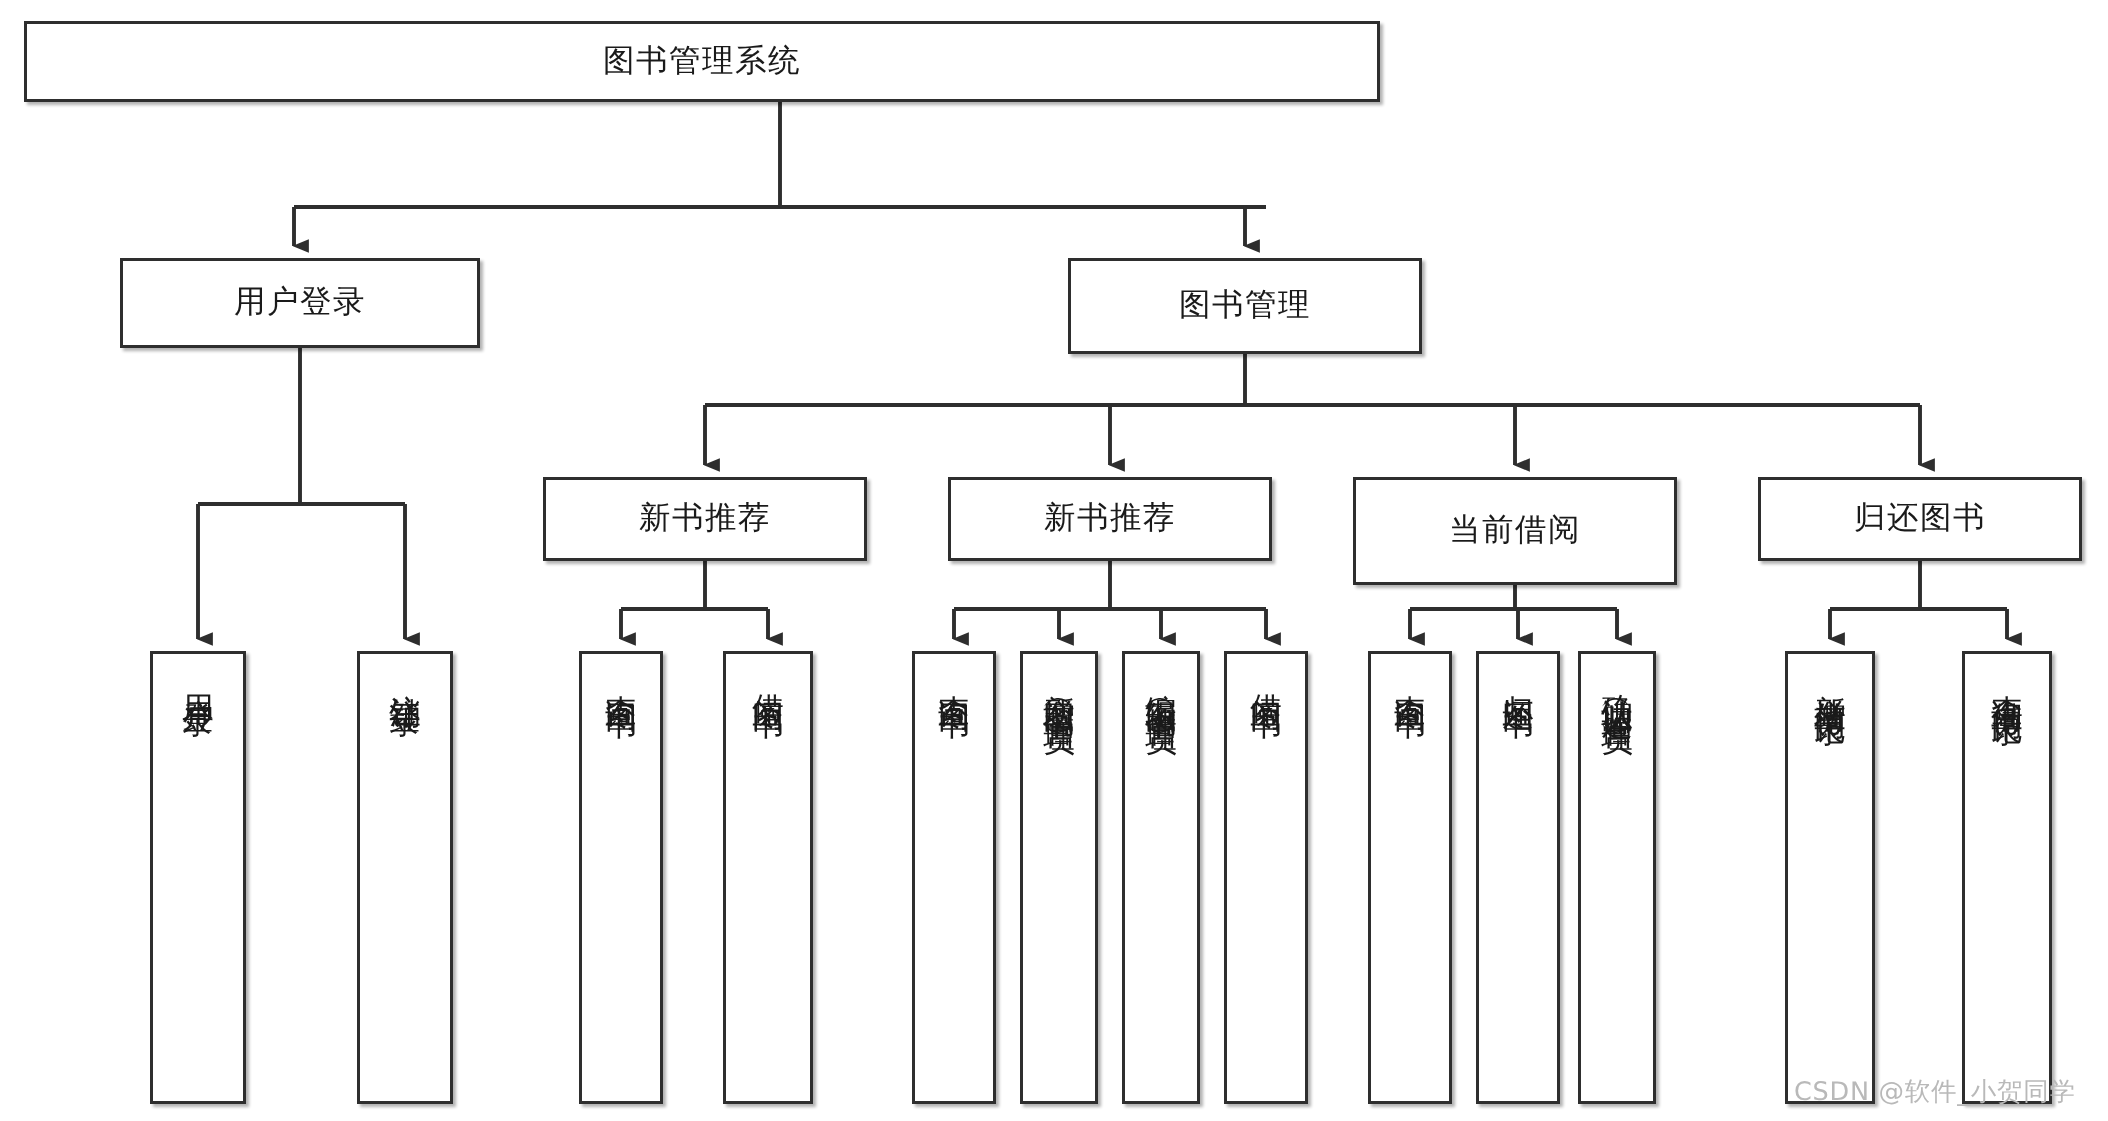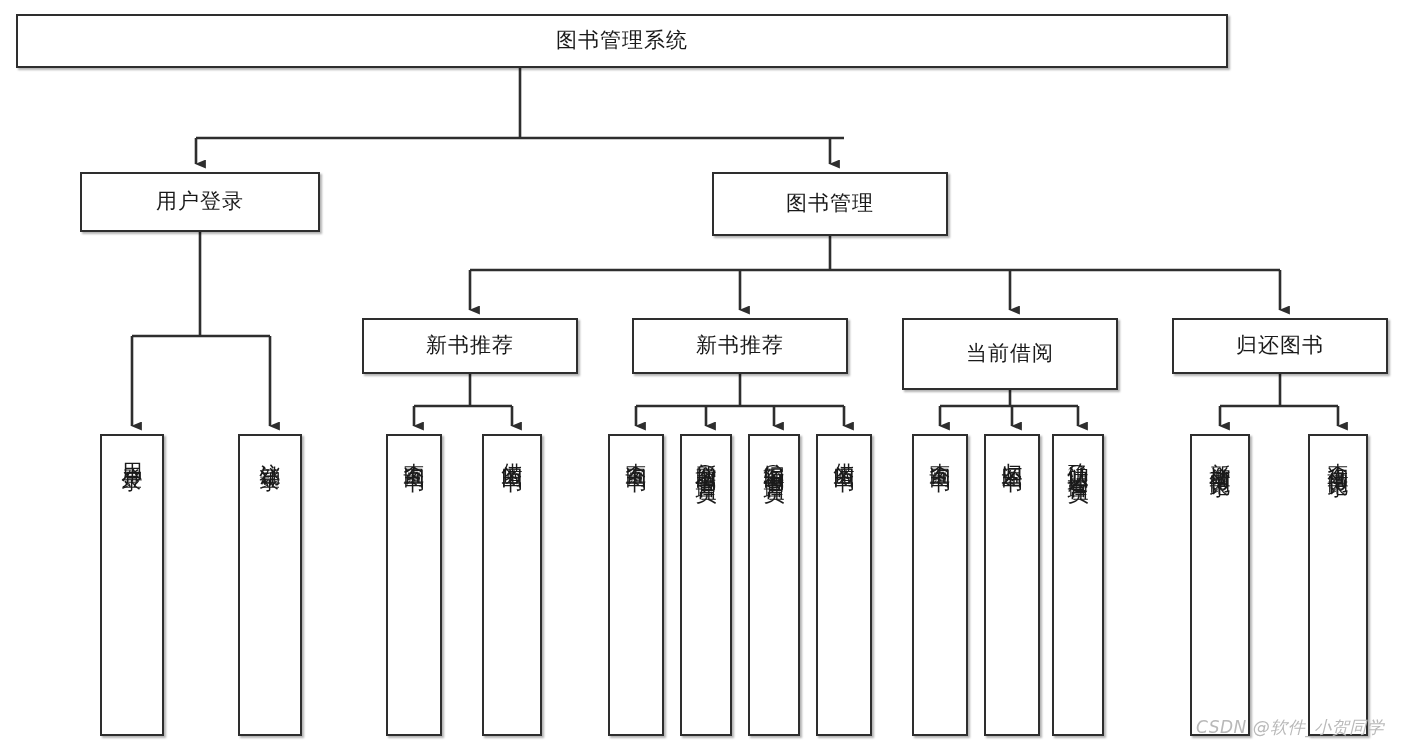--- a/index.html
+++ b/index.html
@@ -112,21 +112,21 @@
       <path d="M1012 406 L1012 426" marker-end="url(#arrow)"></path>
       <path d="M1078 406 L1078 426" marker-end="url(#arrow)"></path>
 
       <path d="M1280 374 L1280 406"></path>
       <path d="M1220 406 L1338 406"></path>
       <path d="M1220 406 L1220 426" marker-end="url(#arrow)"></path>
       <path d="M1338 406 L1338 426" marker-end="url(#arrow)"></path>
     </g>
   </svg>
 
-  <div class="node horiz" style="left:16px; top:14px; width:1212px; height:54px;">
+  <div class="node horiz" style="left:16px; top:14px; width:904px; height:54px;">
     <span>图书管理系统</span>
   </div>
 
   <div class="node horiz" style="left:80px; top:172px; width:240px; height:60px;">
     <span>用户登录</span>
   </div>
   <div class="node horiz" style="left:712px; top:172px; width:236px; height:64px;">
     <span>图书管理</span>
   </div>
 
@@ -180,15 +180,15 @@
     <span class="vlabel">确认归还（管理员）</span>
   </div>
 
   <div class="node vert" style="left:1190px; top:434px; width:60px; height:302px;">
     <span class="vlabel">新增借阅记录</span>
   </div>
   <div class="node vert" style="left:1308px; top:434px; width:60px; height:302px;">
     <span class="vlabel">查询借阅记录</span>
   </div>
 
-  <div class="watermark" style="left:1196px; top:716px;font-style:italic;">CSDN @软件_小贺同学</div>
+  <div class="watermark" style="left:1196px; top:716px;">CSDN @软件_小贺同学</div>
 
 </div>
 
 </body></html>

